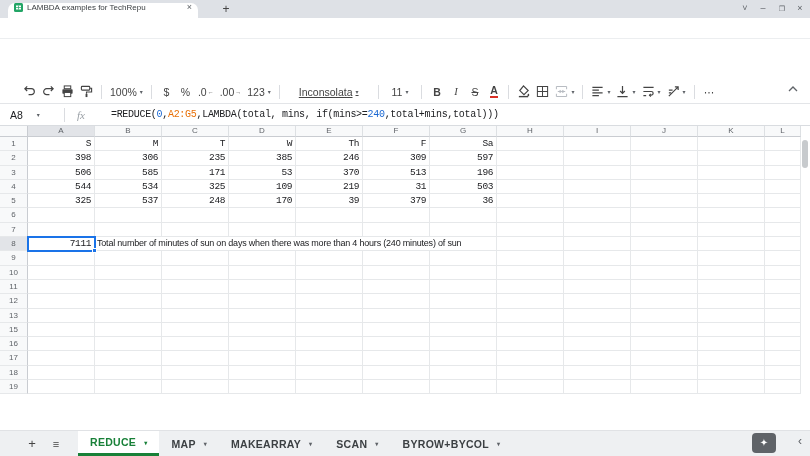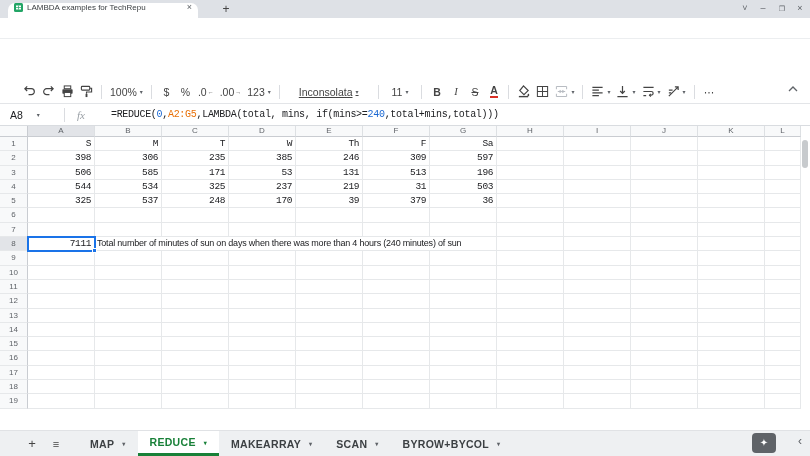--- a/index.html
+++ b/index.html
@@ -453,35 +453,35 @@
           <div class="cell"></div>
           <div class="cell"></div>
           <div class="cell" style="width: 36px;"></div>
         </div>
         <div class="grow">
           <div class="rowhead">3</div>
           <div class="cell">506</div>
           <div class="cell">585</div>
           <div class="cell">171</div>
           <div class="cell">53</div>
-          <div class="cell">131</div>
+          <div class="cell">370</div>
           <div class="cell">513</div>
           <div class="cell">196</div>
           <div class="cell"></div>
           <div class="cell"></div>
           <div class="cell"></div>
           <div class="cell"></div>
           <div class="cell" style="width: 36px;"></div>
         </div>
         <div class="grow">
           <div class="rowhead">4</div>
           <div class="cell">544</div>
           <div class="cell">534</div>
           <div class="cell">325</div>
-          <div class="cell">237</div>
+          <div class="cell">109</div>
           <div class="cell">219</div>
           <div class="cell">31</div>
           <div class="cell">503</div>
           <div class="cell"></div>
           <div class="cell"></div>
           <div class="cell"></div>
           <div class="cell"></div>
           <div class="cell" style="width: 36px;"></div>
         </div>
         <div class="grow">
@@ -615,35 +615,20 @@
           <div class="cell"></div>
           <div class="cell"></div>
           <div class="cell"></div>
           <div class="cell"></div>
           <div class="cell"></div>
           <div class="cell"></div>
           <div class="cell"></div>
           <div class="cell" style="width: 36px;"></div>
         </div>
         <div class="grow">
-          <div class="rowhead">14</div>
-          <div class="cell"></div>
-          <div class="cell"></div>
-          <div class="cell"></div>
-          <div class="cell"></div>
-          <div class="cell"></div>
-          <div class="cell"></div>
-          <div class="cell"></div>
-          <div class="cell"></div>
-          <div class="cell"></div>
-          <div class="cell"></div>
-          <div class="cell"></div>
-          <div class="cell" style="width: 36px;"></div>
-        </div>
-        <div class="grow">
           <div class="rowhead">15</div>
           <div class="cell"></div>
           <div class="cell"></div>
           <div class="cell"></div>
           <div class="cell"></div>
           <div class="cell"></div>
           <div class="cell"></div>
           <div class="cell"></div>
           <div class="cell"></div>
           <div class="cell"></div>
@@ -723,28 +708,28 @@
   <div class="hstrip">
     
     
     
   </div>
 
   <div class="sheetbar">
     <div class="sb-ico" style="margin-left:20px; font-size:13px">+</div>
     <div class="sb-ico" style="font-size:11px">≡</div>
     <div id="sheettabs" style="display:flex; margin-left:10px">
+        <div class="sheettab active">
+          <span>REDUCE</span>
+          <span class="tcaret">▾</span>
+        </div>
         <div class="sheettab">
           <span>MAP</span>
           <span class="tcaret">▾</span>
         </div>
-        <div class="sheettab active">
-          <span>REDUCE</span>
-          <span class="tcaret">▾</span>
-        </div>
         <div class="sheettab">
           <span>MAKEARRAY</span>
           <span class="tcaret">▾</span>
         </div>
         <div class="sheettab">
           <span>SCAN</span>
           <span class="tcaret">▾</span>
         </div>
         <div class="sheettab">
           <span>BYROW+BYCOL</span>

